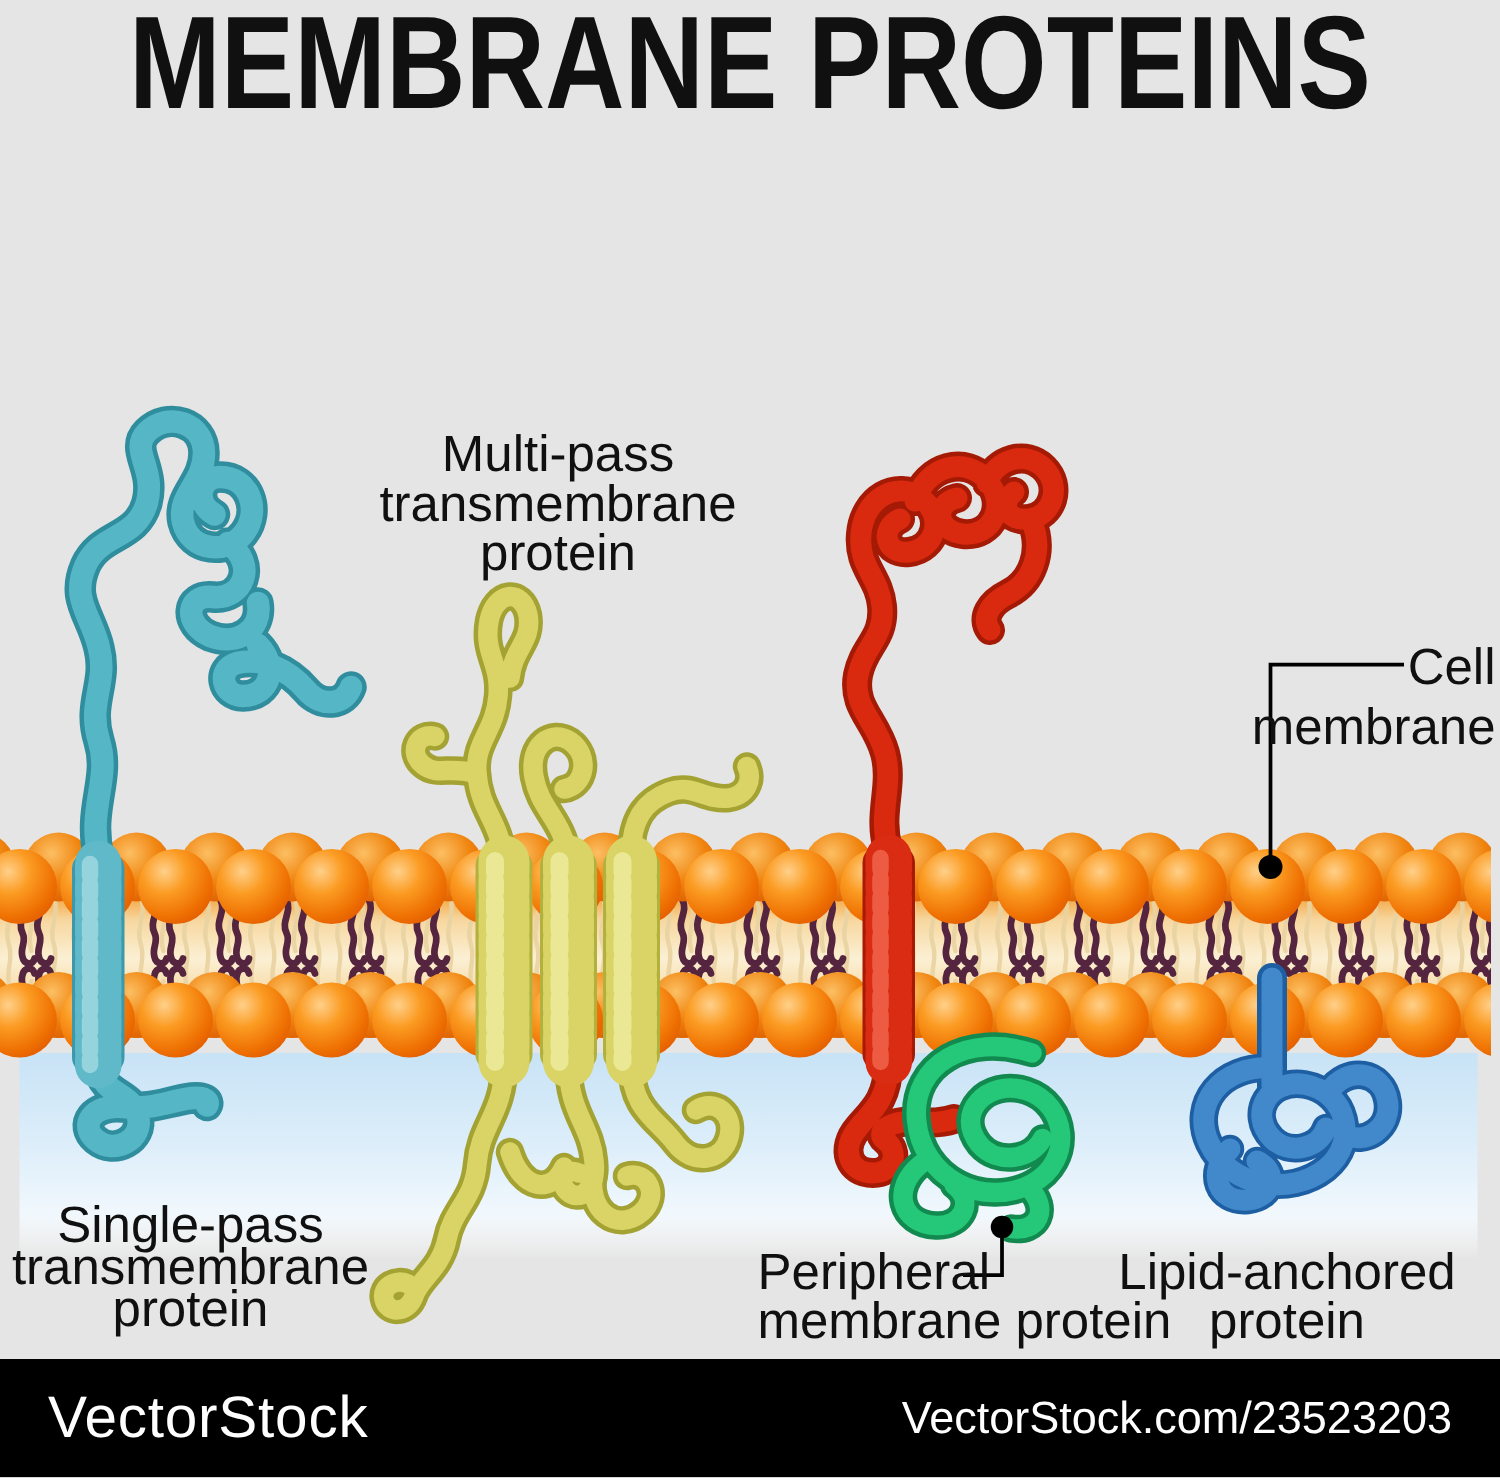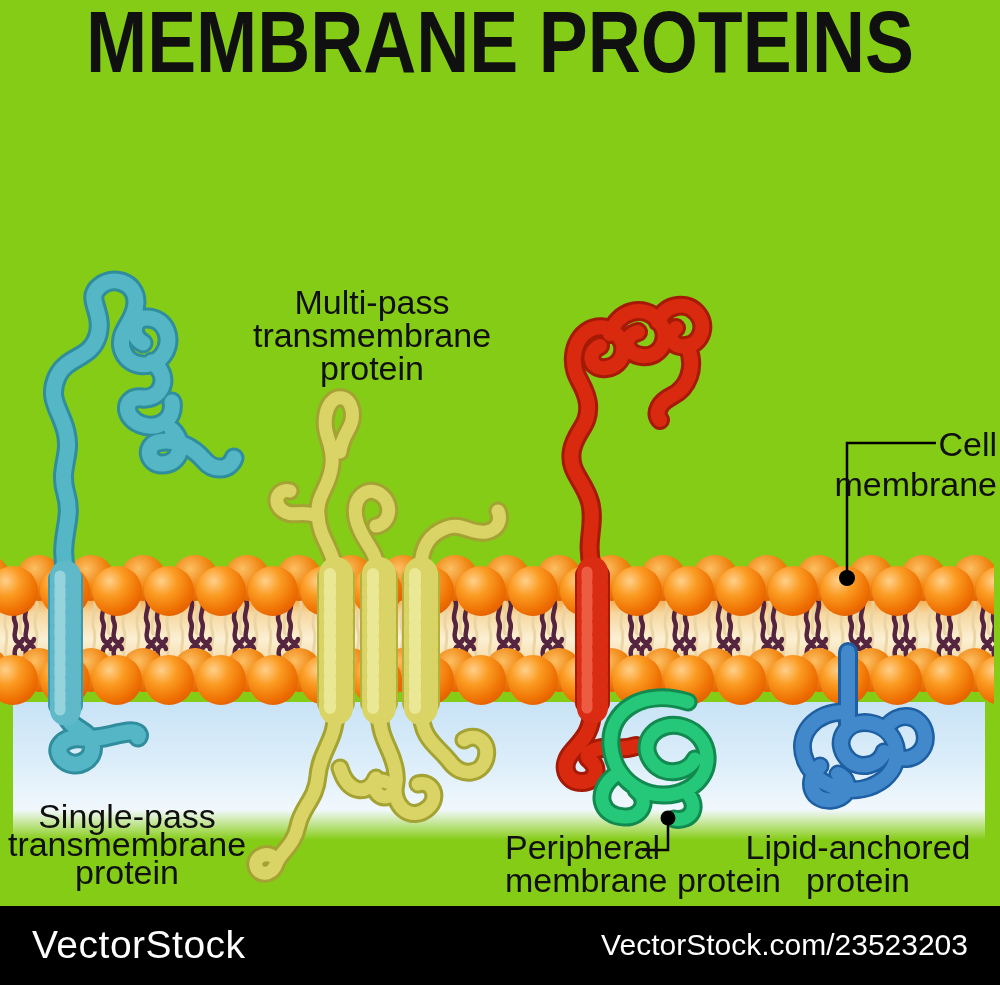--- a/index.html
+++ b/index.html
@@ -1,18 +1,18 @@
 <!DOCTYPE html>
 <html><head>
 <meta charset="utf-8">
 <style>
   html,body{margin:0;padding:0;background:#ffffff;}
   .stage{
     position:relative;width:1000px;height:985px;overflow:hidden;
-    background:#84cc16;
+    background:#e5e5e5;
     font-family:"Liberation Sans", sans-serif;
   }
   svg text{fill:#101010;}
   svg .lbl{font-size:34px;}
   svg .ptr{stroke:#000;stroke-width:2.5;fill:none;}
   svg .wm-brand{font-size:39px;fill:#ffffff;font-weight:500;letter-spacing:.5px;}
   svg .wm-credit{font-size:30px;fill:#ffffff;}
 </style>
 </head>
 <body>

